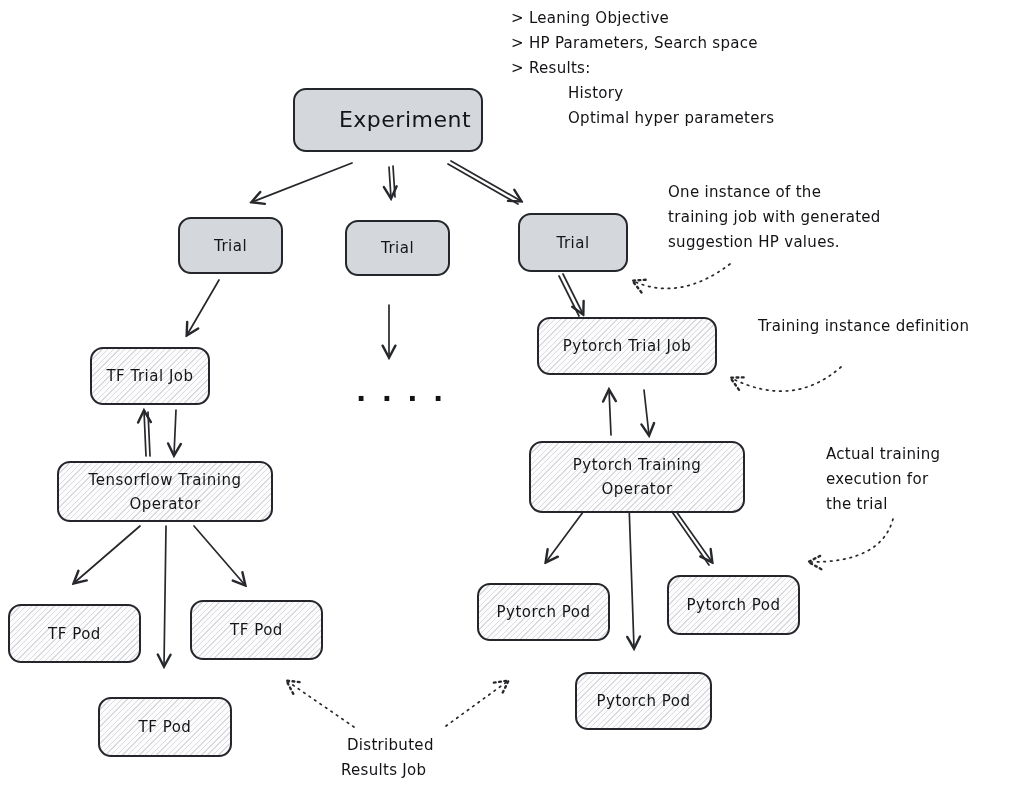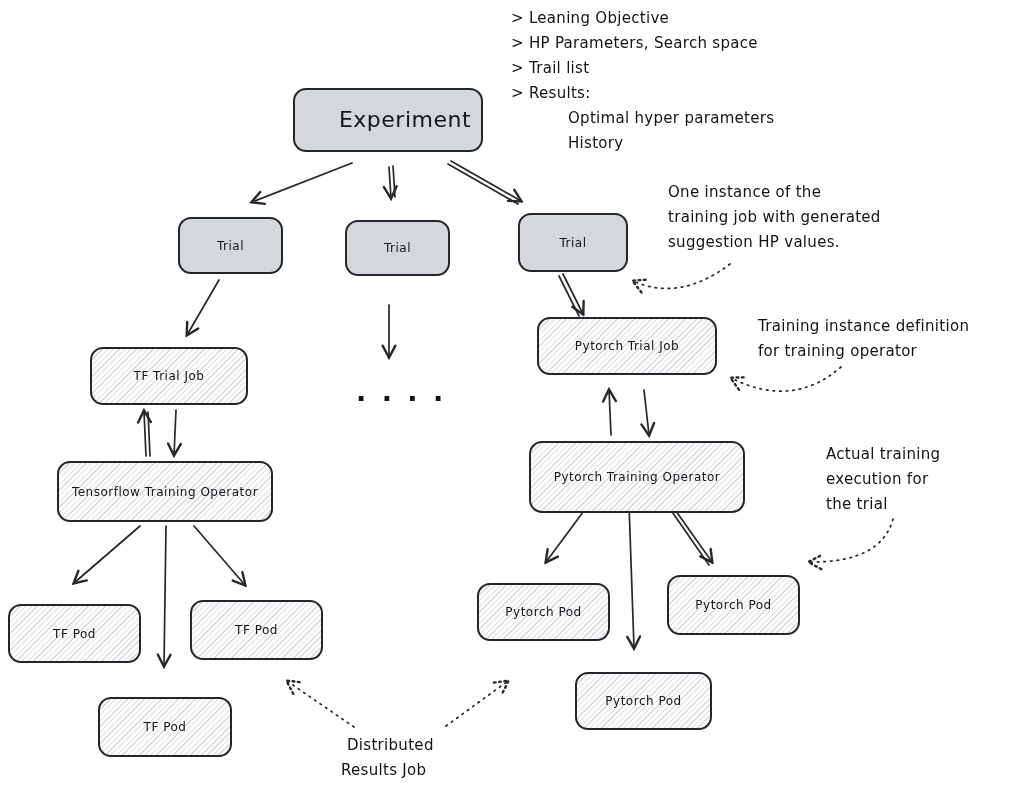--- a/index.html
+++ b/index.html
@@ -12,21 +12,21 @@
     overflow:hidden;
   }
   #edges{position:absolute;left:0;top:0;width:1024px;height:792px;pointer-events:none;}
   .node{
     position:absolute;
     box-sizing:border-box;
     border:2px solid #24262b;
     border-radius:13px;
     display:flex;align-items:center;justify-content:center;
     text-align:center;
-    font-size:12px;line-height:24px;
+    font-size:15px;line-height:24px;
     color:#141518;
     padding:2px 6px;
     letter-spacing:.5px;
   }
   .node.solid{background:#d4d8dc;}
   .node.hatch{
     background-color:#fcfcfd;
     background-image:repeating-linear-gradient(135deg,rgba(0,0,0,0) 0px,rgba(0,0,0,0) 3px,#dadbe0 3px,#dadbe0 4px);
   }
   .node.big{font-size:22px;padding-left:40px;}
@@ -105,21 +105,21 @@
   <div class="node solid" style="left:178px;top:217px;width:105px;height:57px;">
     <span>Trial</span>
   </div>
   <div class="node solid" style="left:345px;top:220px;width:105px;height:56px;">
     <span>Trial</span>
   </div>
   <div class="node solid" style="left:518px;top:213px;width:110px;height:59px;">
     <span>Trial</span>
   </div>
 
-  <div class="node hatch" style="left:90px;top:347px;width:158px;height:58px;">
+  <div class="node hatch" style="left:90px;top:347px;width:120px;height:58px;">
     <span>TF Trial Job</span>
   </div>
   <div class="node hatch" style="left:57px;top:461px;width:216px;height:61px;">
     <span>Tensorflow Training Operator</span>
   </div>
   <div class="node hatch" style="left:8px;top:604px;width:133px;height:59px;">
     <span>TF Pod</span>
   </div>
   <div class="node hatch" style="left:190px;top:600px;width:133px;height:60px;">
     <span>TF Pod</span>
@@ -140,35 +140,33 @@
   <div class="node hatch" style="left:667px;top:575px;width:133px;height:60px;">
     <span>Pytorch Pod</span>
   </div>
   <div class="node hatch" style="left:575px;top:672px;width:137px;height:58px;">
     <span>Pytorch Pod</span>
   </div>
 
   <div class="note" style="left:511px;top:6px;">
     <span class="line">&gt; Leaning Objective</span>
     <span class="line">&gt; HP Parameters, Search space</span>
-    <span class="line">&gt; Trail list</span>
     <span class="line">&gt; Results:</span>
+    <span class="line indent">History</span>
     <span class="line indent">Optimal hyper parameters</span>
-    <span class="line indent">History</span>
   </div>
 
   <div class="note" style="left:668px;top:180px;">
     <span class="line">One instance of the</span>
     <span class="line">training job with generated</span>
     <span class="line">suggestion HP values.</span>
   </div>
 
   <div class="note" style="left:758px;top:314px;">
     <span class="line">Training instance definition</span>
-    <span class="line">for training operator</span>
   </div>
 
   <div class="note" style="left:826px;top:442px;">
     <span class="line">Actual training</span>
     <span class="line">execution for</span>
     <span class="line">the trial</span>
   </div>
 
   <div class="note" id="distributed-note" style="left:341px;top:733px;">
     <span class="line" style="padding-left:6px;">Distributed</span>

